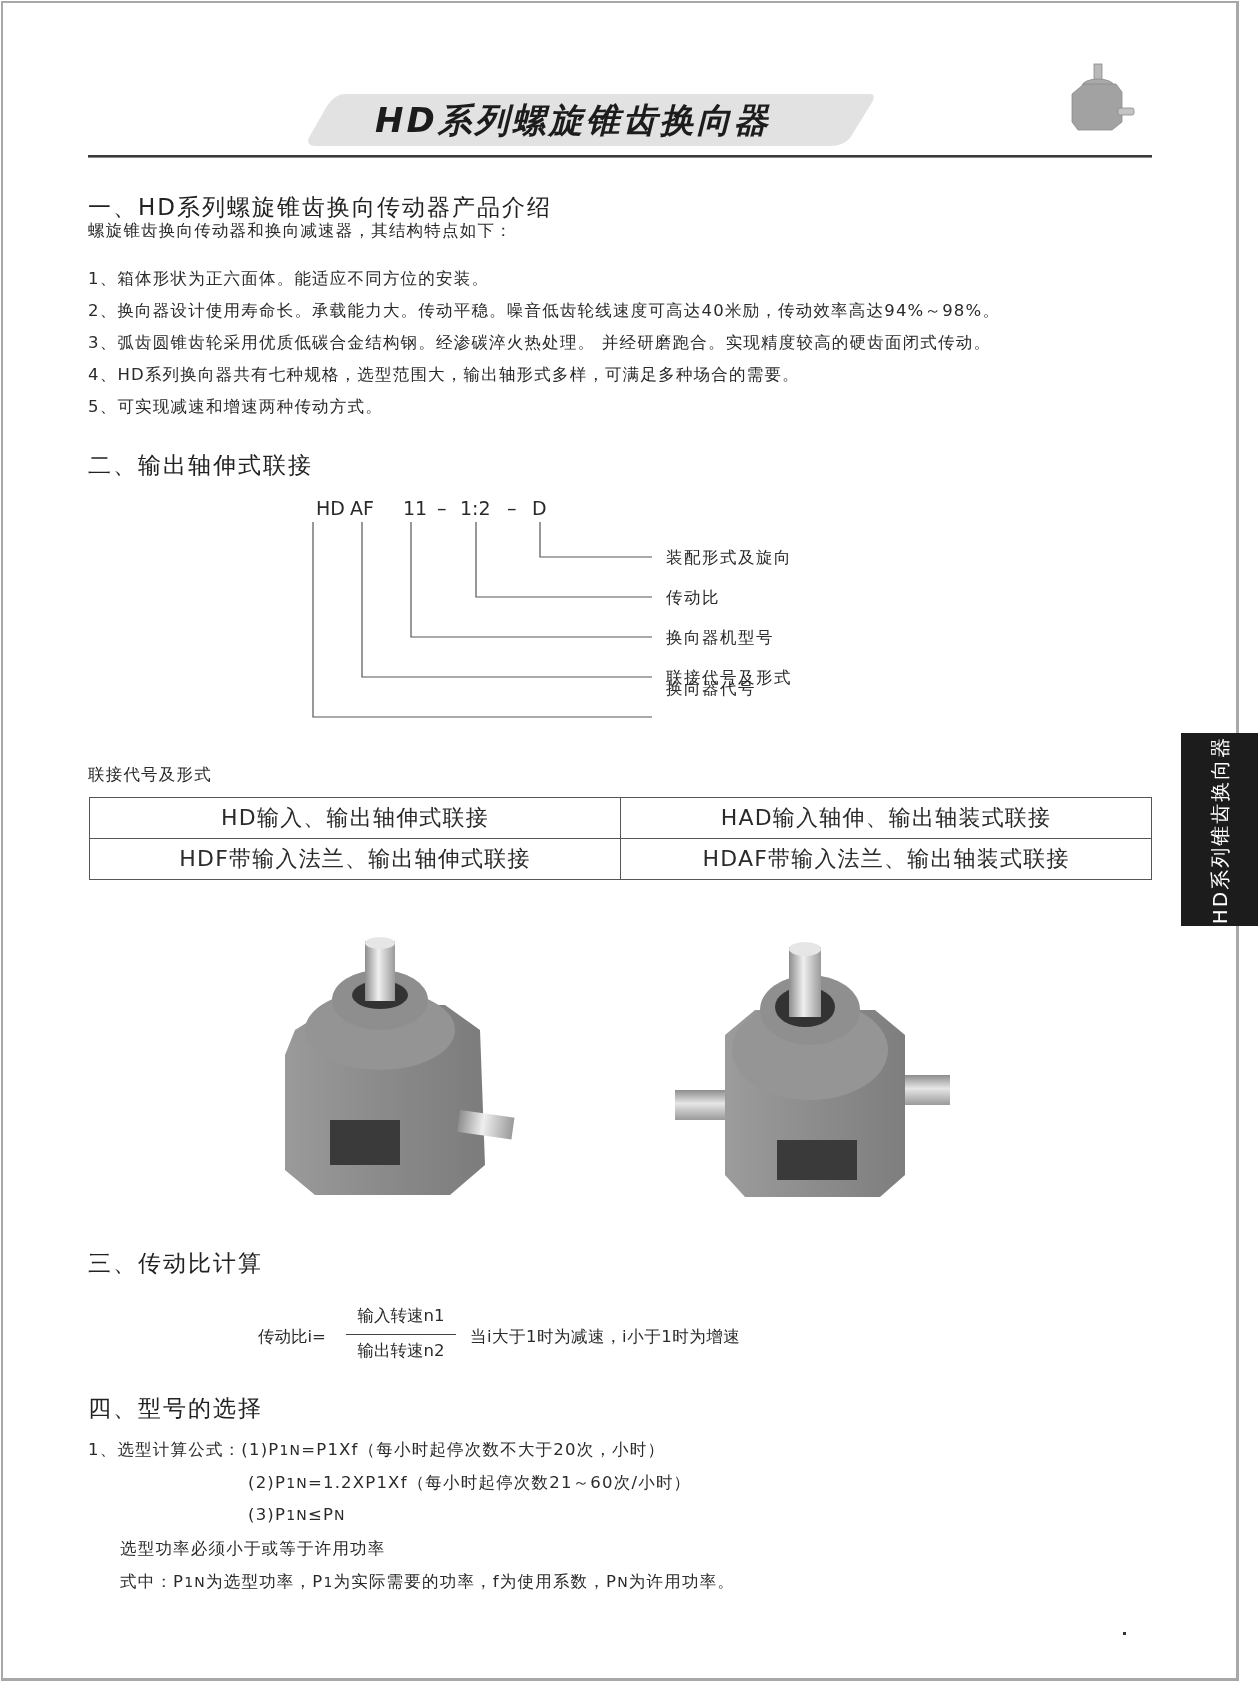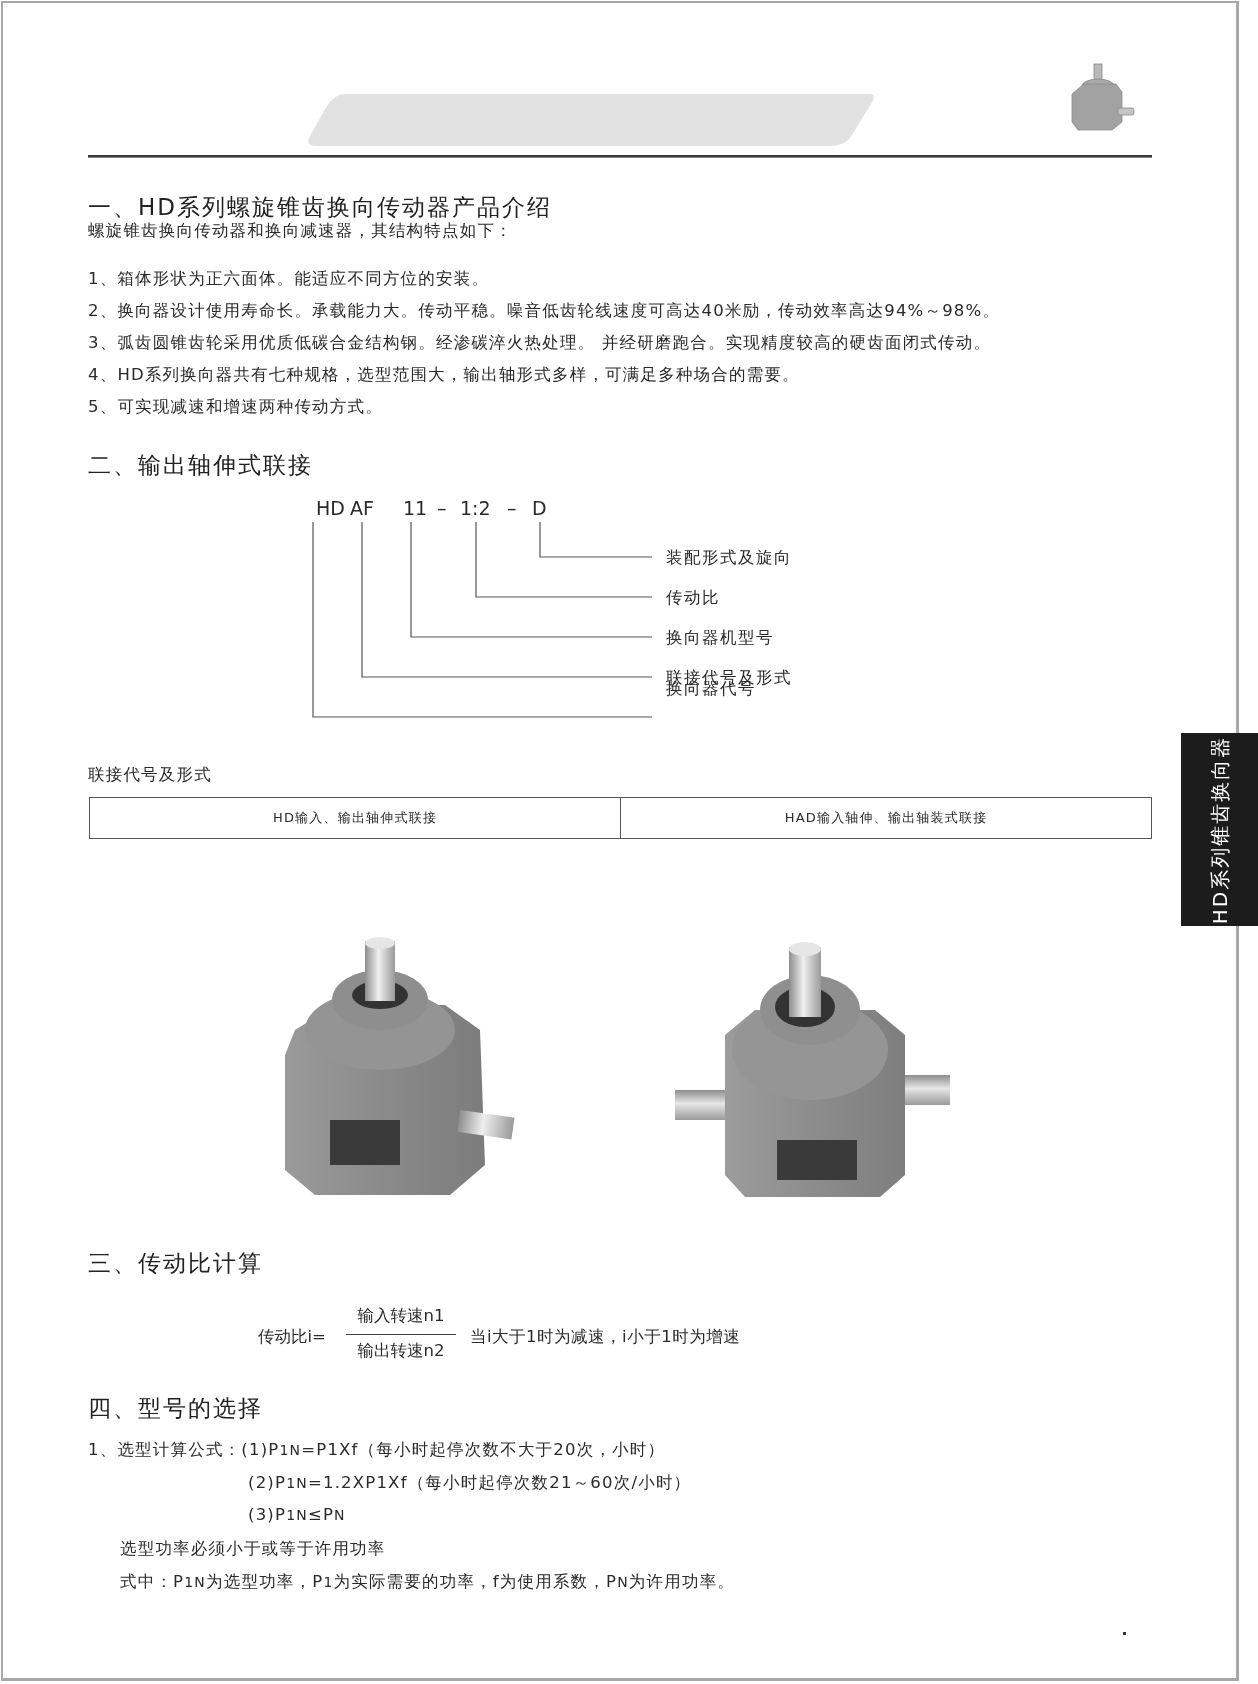--- a/index.html
+++ b/index.html
@@ -20,21 +20,21 @@
   .p { position: absolute; left: 88px; font-size: 16.5px; color: #2a2a2a; letter-spacing: 1.2px; white-space: nowrap; }
 
   
   .code-row { position: absolute; left: 295px; top: 497px; font-size: 19px; color: #2a2a2a; white-space: nowrap; }
   .code-row span { position: absolute; top: 0; }
   .diagram-svg { position: absolute; left: 0; top: 0; width: 1258px; height: 1684px; pointer-events: none; }
   .code-label { position: absolute; left: 666px; font-size: 16.5px; letter-spacing: 1.5px; color: #2a2a2a; white-space: nowrap; }
 
   
   .conn-table { position: absolute; left: 89px; top: 797px; width: 1063px; border-collapse: collapse; }
-  .conn-table td { border: 1px solid #555; height: 41px; text-align: center; font-size: 13px; letter-spacing: 1.2px; color: #2a2a2a; width: 50%; }
+  .conn-table td { border: 1px solid #555; height: 41px; text-align: center; font-size: 22px; letter-spacing: 1.2px; color: #2a2a2a; width: 50%; }
 
   
   .photo { position: absolute; }
 
   
   .side-tab { position: absolute; left: 1181px; top: 733px; width: 77px; height: 193px; background: #1c1c1c; }
   .side-tab-text { position: absolute; left: 50%; top: 50%; transform: translate(-50%, -50%) rotate(-90deg); color: #ffffff; font-size: 20px; letter-spacing: 2px; white-space: nowrap; }
 
   
   .formula { position: absolute; left: 258px; top: 1305px; font-size: 16.5px; color: #2a2a2a; }
@@ -50,20 +50,21 @@
 </style>
 </head>
 <body>
 
 <div class="page-frame"></div>
 
 <div class="banner">
   <svg class="banner-shape" viewBox="0 0 570 56">
     <path d="M40 2 L565 2 Q572 2 566 12 L545 46 Q538 54 525 54 L12 54 Q-2 54 6 42 L22 14 Q30 2 40 2 Z" fill="#e2e2e2"></path>
   </svg>
+  <div class="banner-title">HD系列螺旋锥齿换向器</div>
 </div>
 
 <svg class="thumb" viewBox="0 0 80 80">
   <rect x="36" y="8" width="8" height="18" fill="#b9b9b9" stroke="#8a8a8a" stroke-width="0.8"></rect>
   <ellipse cx="40" cy="30" rx="16" ry="7" fill="#a9a9a9" stroke="#8a8a8a" stroke-width="0.8"></ellipse>
   <path d="M14 38 L26 28 L58 28 L64 36 L64 66 L54 74 L20 74 L14 66 Z" fill="#a2a2a2" stroke="#8a8a8a" stroke-width="0.8"></path>
   <rect x="60" y="52" width="16" height="7" rx="2" fill="#c4c4c4" stroke="#8a8a8a" stroke-width="0.8"></rect>
 </svg>
 
 <div class="header-rule"></div>
@@ -104,20 +105,24 @@
 <div class="code-label" style="top:667px;">联接代号及形式</div>
 <div class="code-label" style="top:678px;">换向器代号</div>
 
 <div class="p" style="top:764px;">联接代号及形式</div>
 
 <table class="conn-table">
   <tbody>
       <tr>
     <td>HD输入、输出轴伸式联接</td>
     <td>HAD输入轴伸、输出轴装式联接</td>
+  </tr>
+  <tr>
+    <td>HDF带输入法兰、输出轴伸式联接</td>
+    <td>HDAF带输入法兰、输出轴装式联接</td>
   </tr>
 </tbody>
   </table>
 
 <div class="side-tab">
   <div class="side-tab-text">HD系列锥齿换向器</div>
 </div>
 
 <svg class="photo" style="left:275px; top:935px; width:250px; height:265px;" viewBox="0 0 250 265" aria-label="单侧输出轴换向器">
   <defs>

